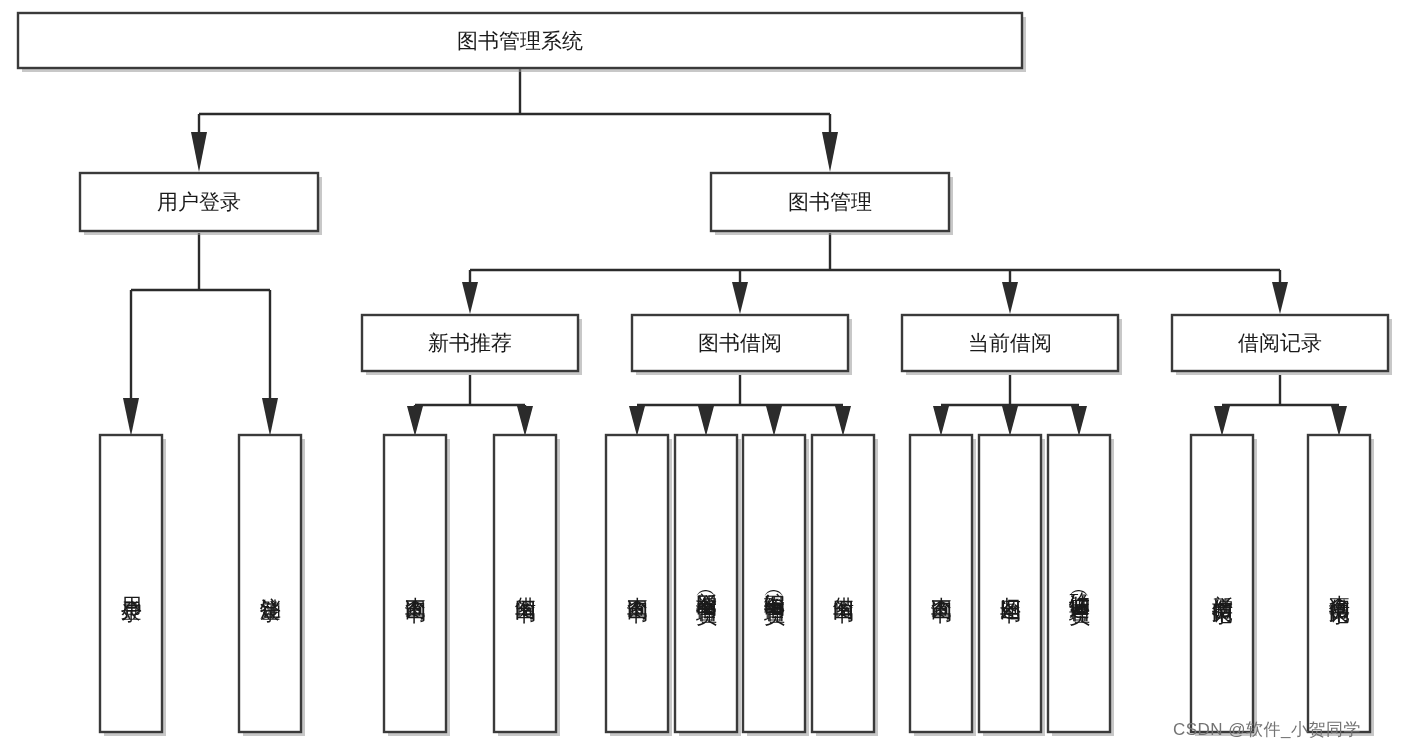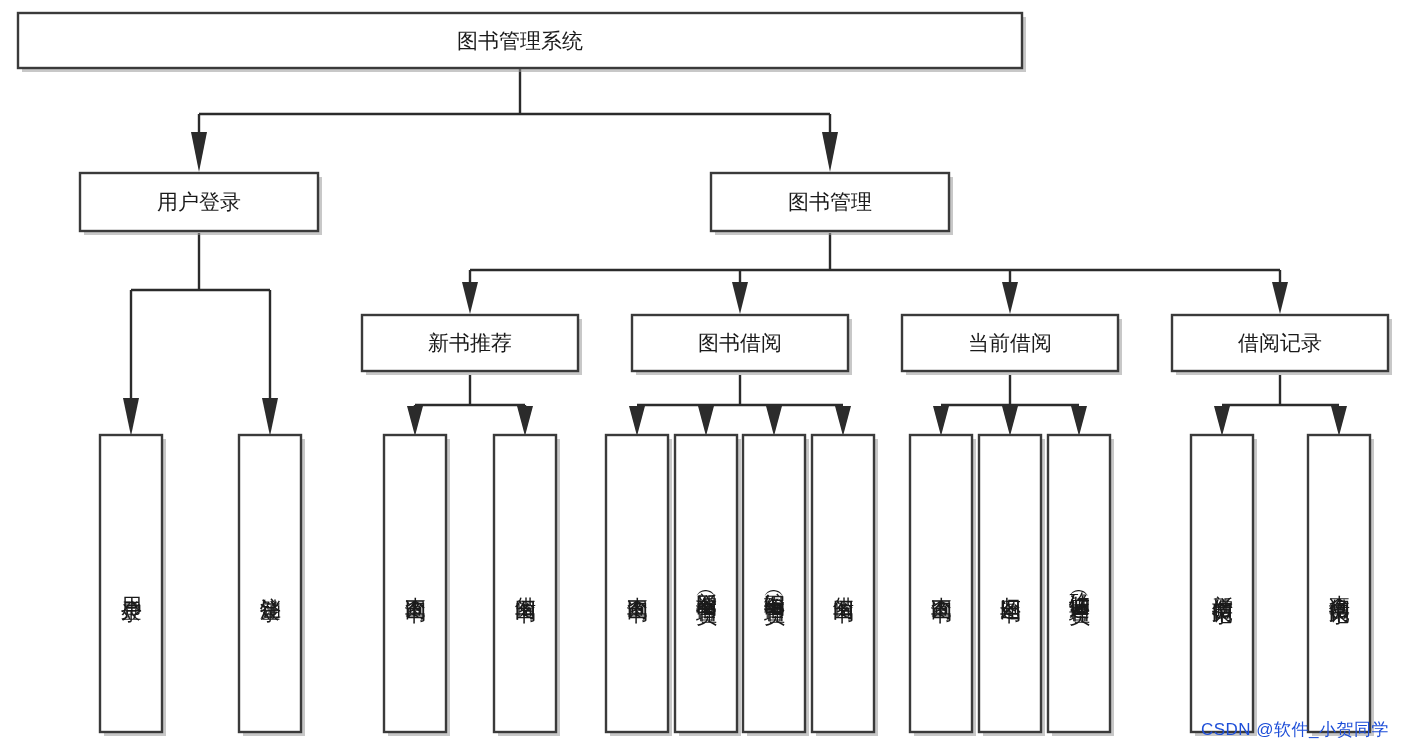--- a/index.html
+++ b/index.html
@@ -11,21 +11,20 @@
     width: 1405px;
     height: 747px;
     font-family: "Liberation Sans", "DejaVu Sans", sans-serif;
     overflow: hidden;
   }
   #diagram-root {
     position: relative;
     width: 1371px;
     height: 747px;
     background: #ffffff;
-    padding-left: 28px;
   }
   svg#tree-svg {
     position: absolute;
     left: 0;
     top: 0;
     width: 1405px;
     height: 747px;
     display: block;
   }
   .node-box {
@@ -68,21 +67,21 @@
     color: #1a1a1a;
     white-space: nowrap;
     pointer-events: none;
   }
   .watermark {
     position: absolute;
     right: 10px;
     bottom: 6px;
     font-family: "Liberation Sans", "DejaVu Sans", sans-serif;
     font-size: 17px;
-    color: #1d4ed8;
+    color: #737373;
     letter-spacing: 0.5px;
     white-space: nowrap;
   }
 </style>
 </head>
 <body>
 
 <div id="diagram-root">
 
   <svg id="tree-svg" viewBox="0 0 1405 747">

